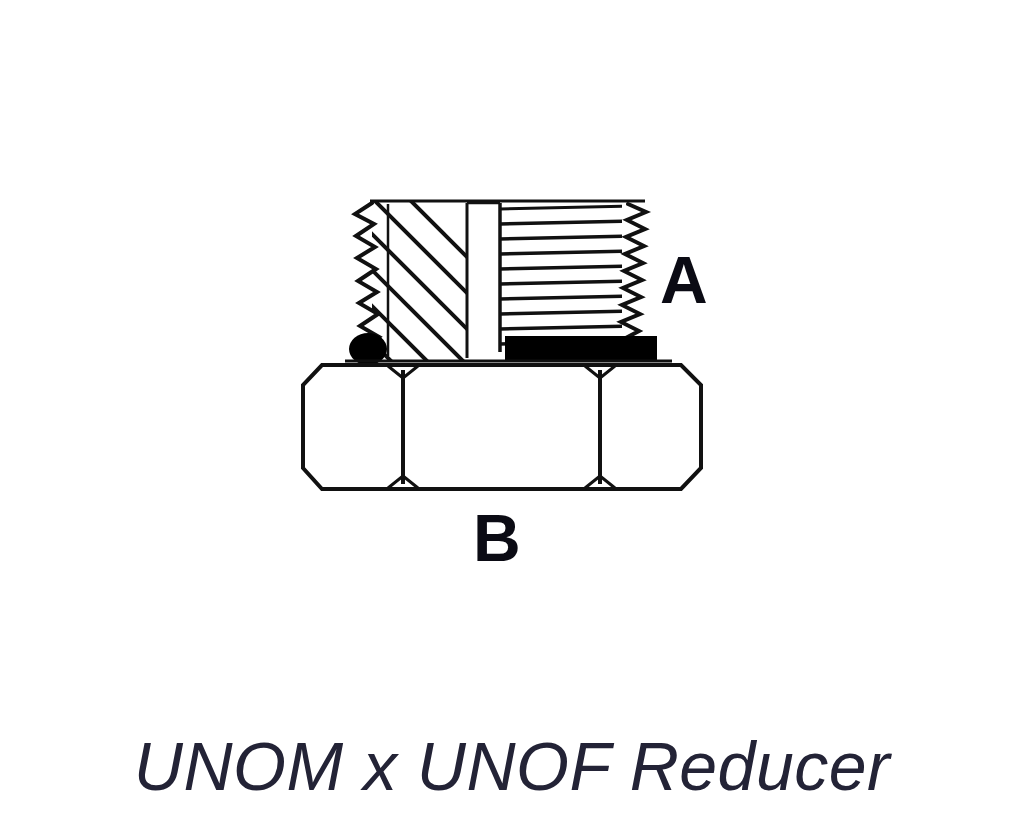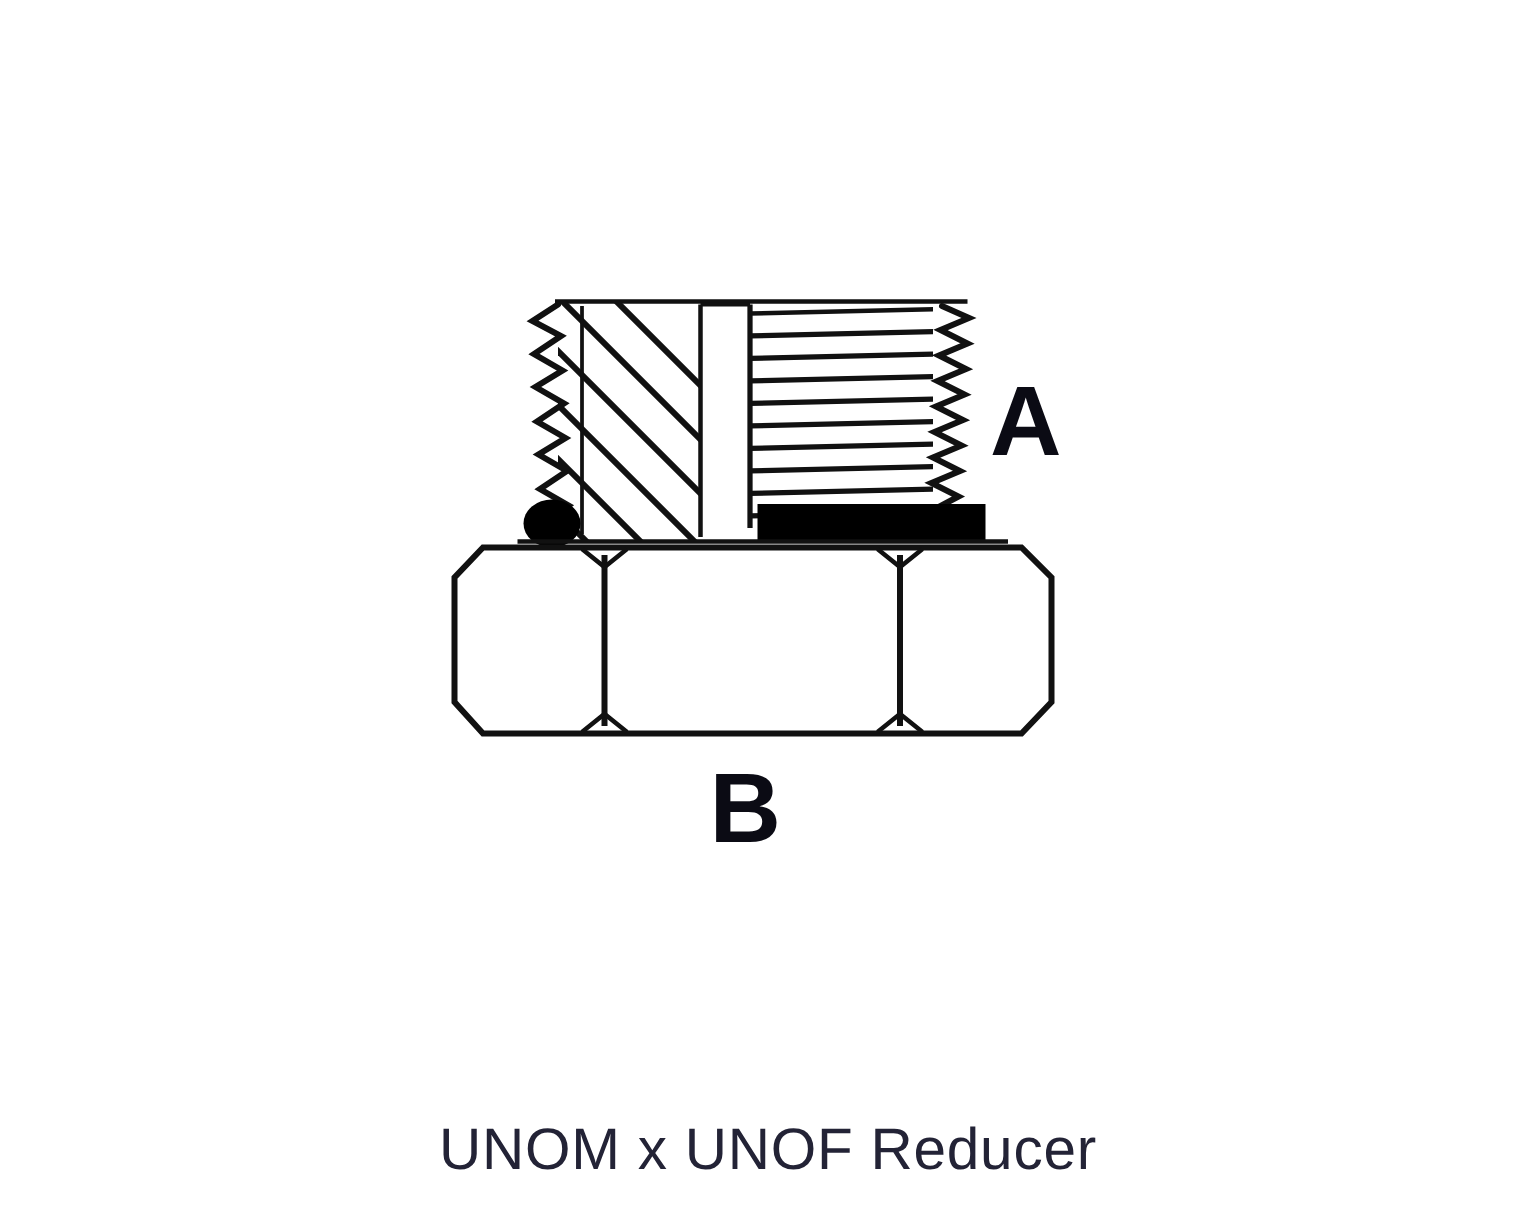--- a/index.html
+++ b/index.html
@@ -37,22 +37,23 @@
     top: 726px;
     width: 1024px;
     height: 80px;
     display: flex;
     align-items: center;
     justify-content: center;
     pointer-events: none;
   }
   .caption-text {
     font-family: "Liberation Sans", sans-serif;
+    font-style: italic;
     font-weight: 400;
-    font-size: 39px;
+    font-size: 68px;
     letter-spacing: 0.5px;
     color: #232336;
     white-space: nowrap;
     line-height: 1;
   }
   .dim-label {
     position: absolute;
     font-family: "Liberation Sans", sans-serif;
     font-weight: bold;
     font-style: normal;

